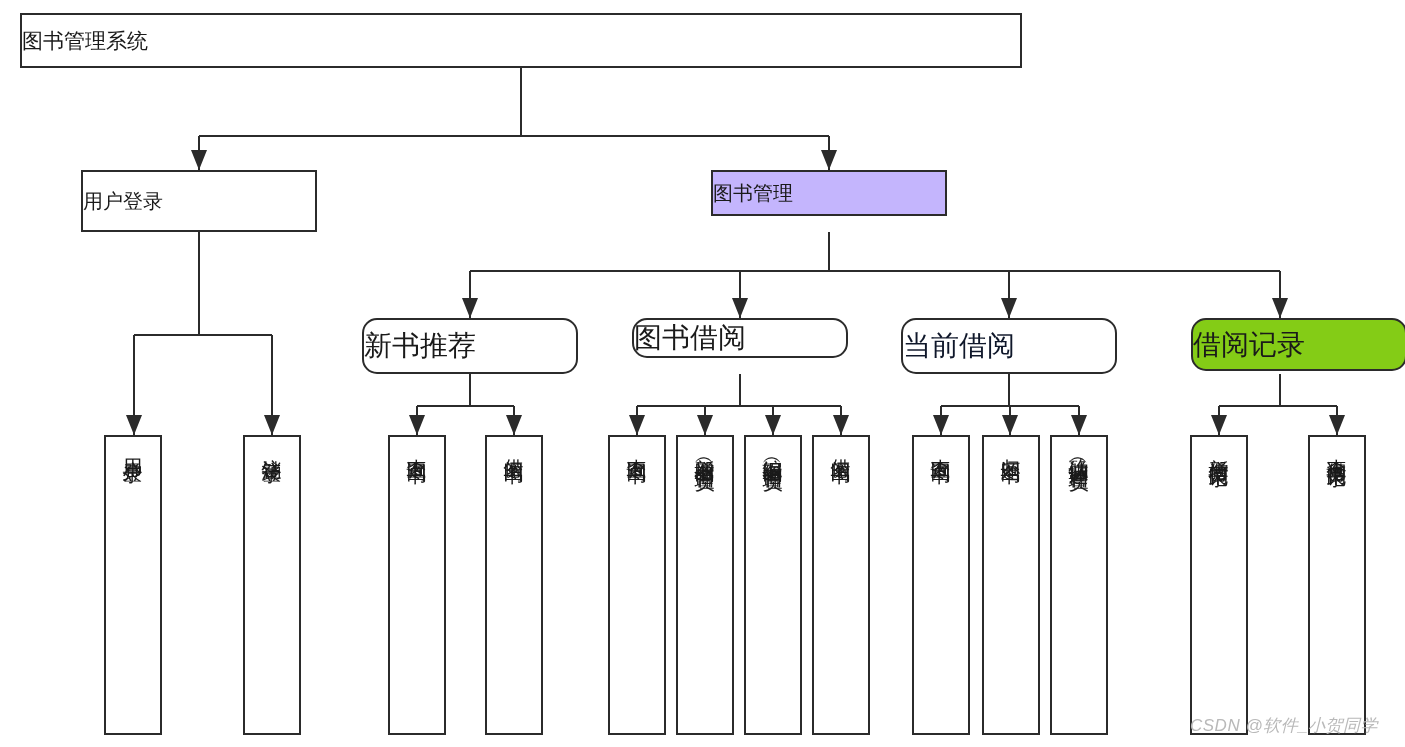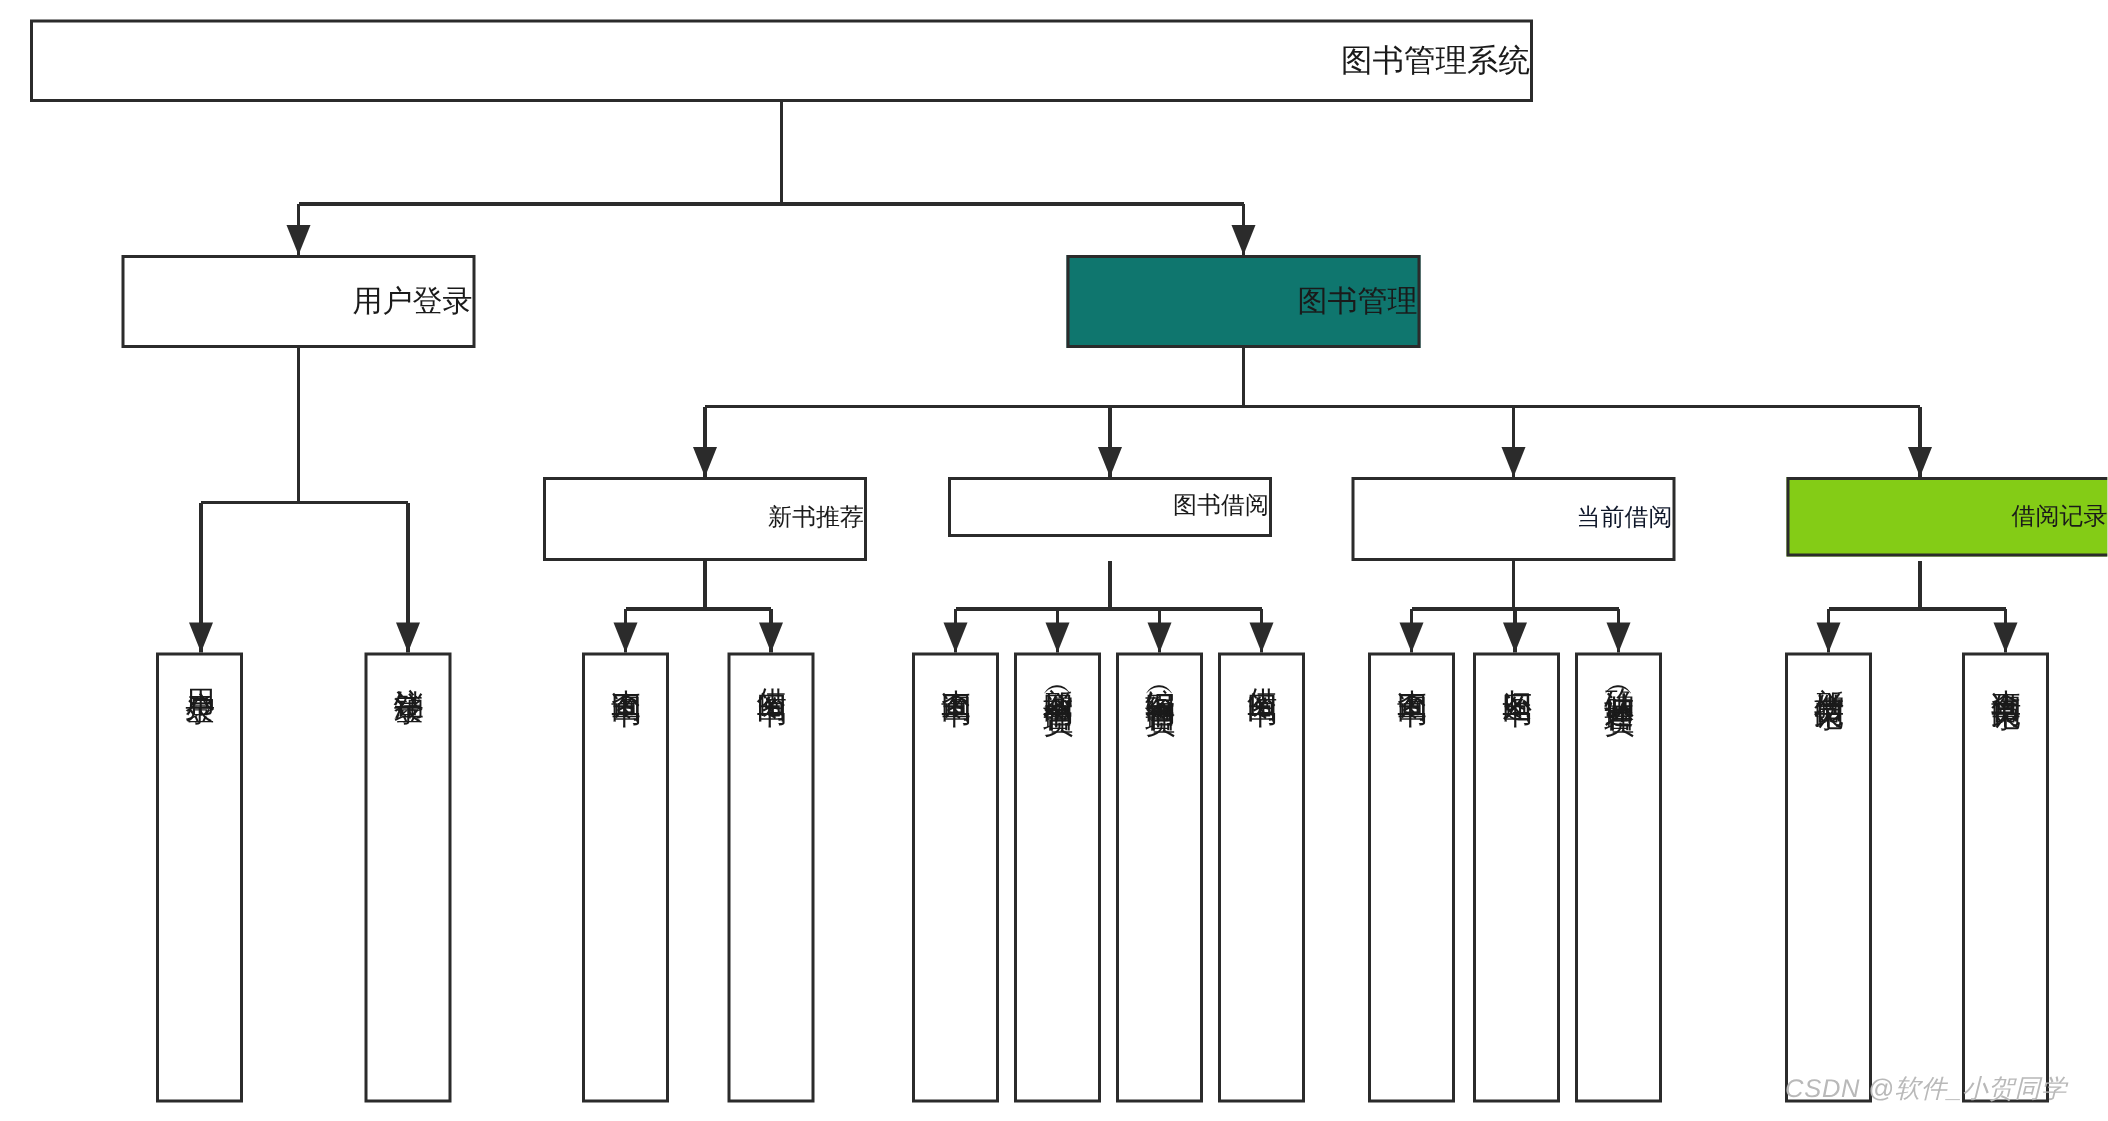--- a/index.html
+++ b/index.html
@@ -27,32 +27,33 @@
     pointer-events: none;
   }
   .node {
     position: absolute;
     box-sizing: border-box;
     border: 2px solid #2b2b2b;
     background: #ffffff;
     color: #1a1a1a;
     display: flex;
     align-items: center;
-    justify-content: flex-end;
+    justify-content: flex-start;
     text-align: center;
     line-height: 1.12;
   }
   .node.root {
     font-size: 21px;
   }
   .node.level2 {
     font-size: 20px;
   }
   .node.level3 {
-    font-size: 16px;
+    font-size: 28px;
+    border-radius: 15px;
   }
   
   .node.leaf {
     font-size: 20px;
     align-items: flex-start;
     justify-content: center;
     padding-top: 6px;
   }
   .vtext {
     writing-mode: vertical-rl;
@@ -129,21 +130,21 @@
       <polygon points="1329,415 1345,415 1337,435" fill="#2b2b2b"></polygon>
     </svg>
 
   <div id="nodes">
       <div class="node root" style="left: 20px; top: 13px; width: 1002px; height: 55px; border-color: rgb(43, 43, 43); background: rgb(255, 255, 255); color: rgb(26, 26, 26);">
         <span>图书管理系统</span>
       </div>
       <div class="node level2" style="left: 81px; top: 170px; width: 236px; height: 62px; border-color: rgb(43, 43, 43); background: rgb(255, 255, 255); color: rgb(26, 26, 26);">
         <span>用户登录</span>
       </div>
-      <div class="node level2" style="left: 711px; top: 170px; width: 236px; height: 62px; border-color: rgb(43, 43, 43); background: #0f766e; color: rgb(26, 26, 26);">
+      <div class="node level2" style="left: 711px; top: 170px; width: 236px; height: 46px; border-color: rgb(43, 43, 43); background: #c4b5fd; color: rgb(26, 26, 26);">
         <span>图书管理</span>
       </div>
       <div class="node level3" style="left: 362px; top: 318px; width: 216px; height: 56px; border-color: rgb(43, 43, 43); background: rgb(255, 255, 255); color: rgb(26, 26, 26);">
         <span>新书推荐</span>
       </div>
       <div class="node level3" style="left: 632px; top: 318px; width: 216px; height: 40px; border-color: rgb(43, 43, 43); background: rgb(255, 255, 255); color: rgb(26, 26, 26);">
         <span>图书借阅</span>
       </div>
       <div class="node level3" style="left: 901px; top: 318px; width: 216px; height: 56px; border-color: rgb(43, 43, 43); background: rgb(255, 255, 255); color: #0f172a;">
         <span>当前借阅</span>

